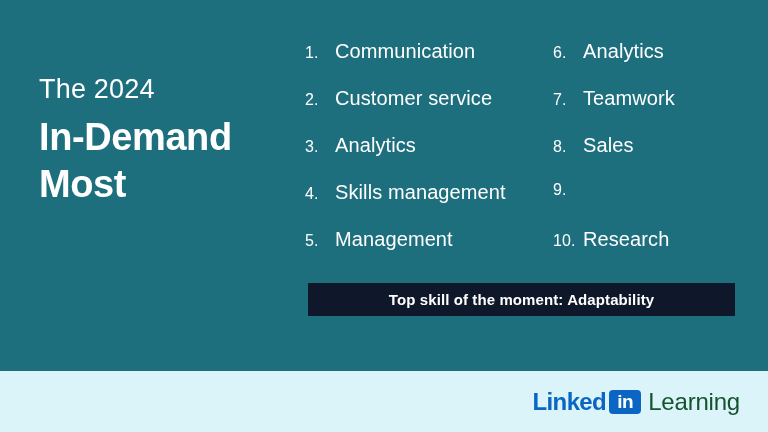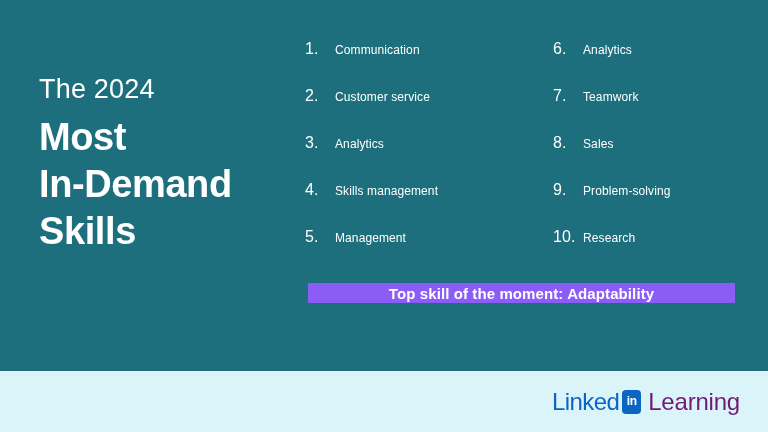--- a/index.html
+++ b/index.html
@@ -58,35 +58,35 @@
   }
   .item-num {
     flex: 0 0 auto;
     width: 30px;
     font-size: 16px;
     font-weight: 400;
     color: #ffffff;
     letter-spacing: 0.1px;
   }
   .item-label {
-    font-size: 12px;
+    font-size: 20px;
     font-weight: 400;
     color: #ffffff;
     letter-spacing: 0.1px;
     white-space: nowrap;
   }
 
   
   .banner {
     position: absolute;
     left: 308px;
     top: 283px;
     width: 427px;
-    height: 20px;
-    background: #8b5cf6;
+    height: 33px;
+    background: #0f172a;
     display: flex;
     align-items: center;
     justify-content: center;
   }
   .banner-text {
     font-size: 15px;
     font-weight: 600;
     color: #ffffff;
     letter-spacing: 0.1px;
     white-space: nowrap;
@@ -105,60 +105,59 @@
     position: absolute;
     right: 28px;
     top: 50%;
     transform: translateY(-50%);
     display: flex;
     align-items: center;
     white-space: nowrap;
   }
   .logo-linked {
     font-size: 24px;
-    font-weight: 400;
+    font-weight: 700;
     color: #0A66C2;
     letter-spacing: -0.6px;
   }
   .logo-badge {
     display: inline-flex;
     align-items: center;
     justify-content: center;
-    width: 19px;
+    width: 32px;
     height: 24px;
     margin-left: 3px;
     background: #0A66C2;
     border-radius: 4px;
     color: #ffffff;
-    font-size: 12px;
+    font-size: 19px;
     font-weight: 700;
     letter-spacing: -0.5px;
     line-height: 1;
     padding-bottom: 1px;
     box-sizing: border-box;
   }
   .logo-learning {
     font-size: 24px;
     font-weight: 400;
-    color: #701a75;
+    color: #14532d;
     letter-spacing: -0.2px;
     margin-left: 7px;
   }
 </style>
 </head>
 <body>
 
 <div id="poster">
 
   <div class="title-block">
     <div class="title-kicker">The 2024</div>
     <div class="title-main">
+      <span class="title-line">In-Demand</span>
       <span class="title-line">Most</span>
-      <span class="title-line">In-Demand</span>
-      <span class="title-line">Skills</span>
     </div>
   </div>
 
   <div class="list-col list-col-left">
     <div class="list-item">
       <span class="item-num">1.</span>
       <span class="item-label">Communication</span>
     </div>
     <div class="list-item">
       <span class="item-num">2.</span>
@@ -186,21 +185,20 @@
     <div class="list-item">
       <span class="item-num">7.</span>
       <span class="item-label">Teamwork</span>
     </div>
     <div class="list-item">
       <span class="item-num">8.</span>
       <span class="item-label">Sales</span>
     </div>
     <div class="list-item">
       <span class="item-num">9.</span>
-      <span class="item-label">Problem-solving</span>
     </div>
     <div class="list-item">
       <span class="item-num">10.</span>
       <span class="item-label">Research</span>
     </div>
   </div>
 
   <div class="banner">
     <span class="banner-text">Top skill of the moment:  Adaptability</span>
   </div>

